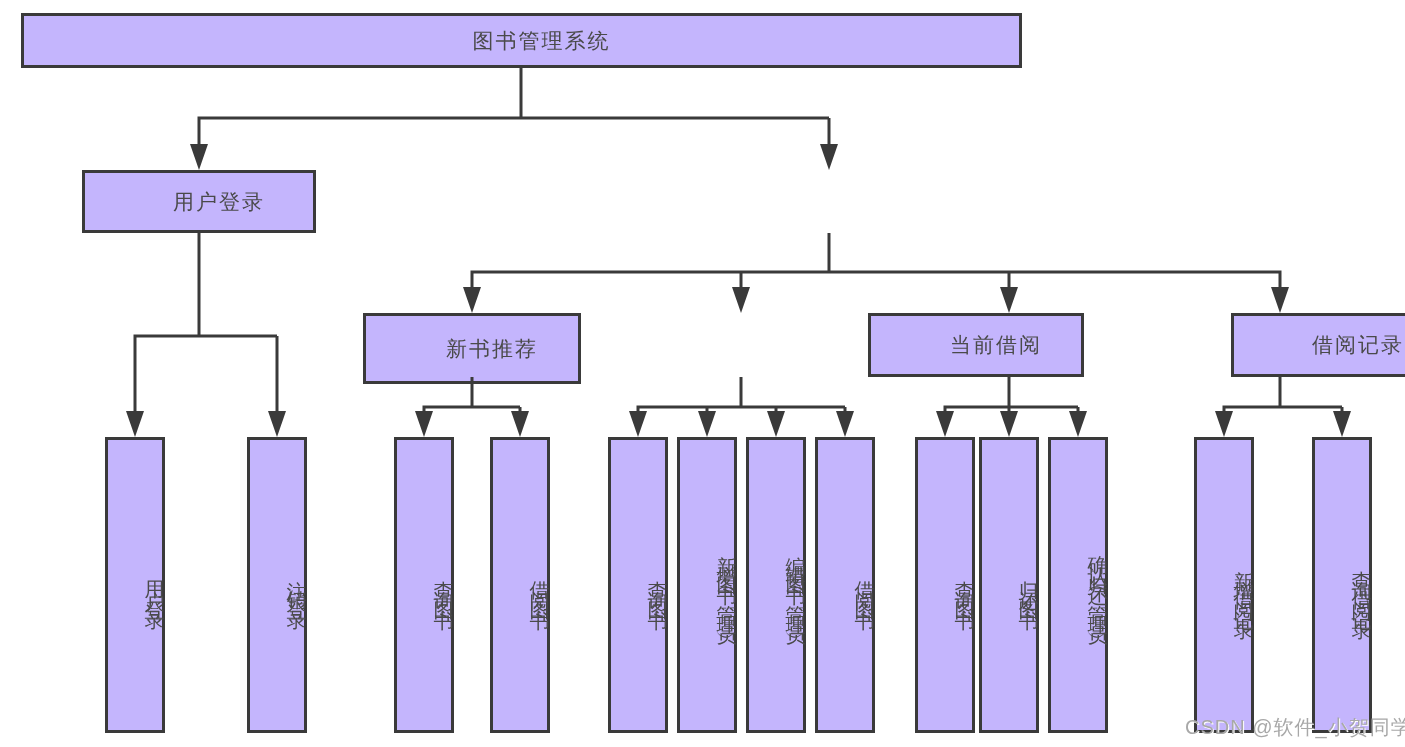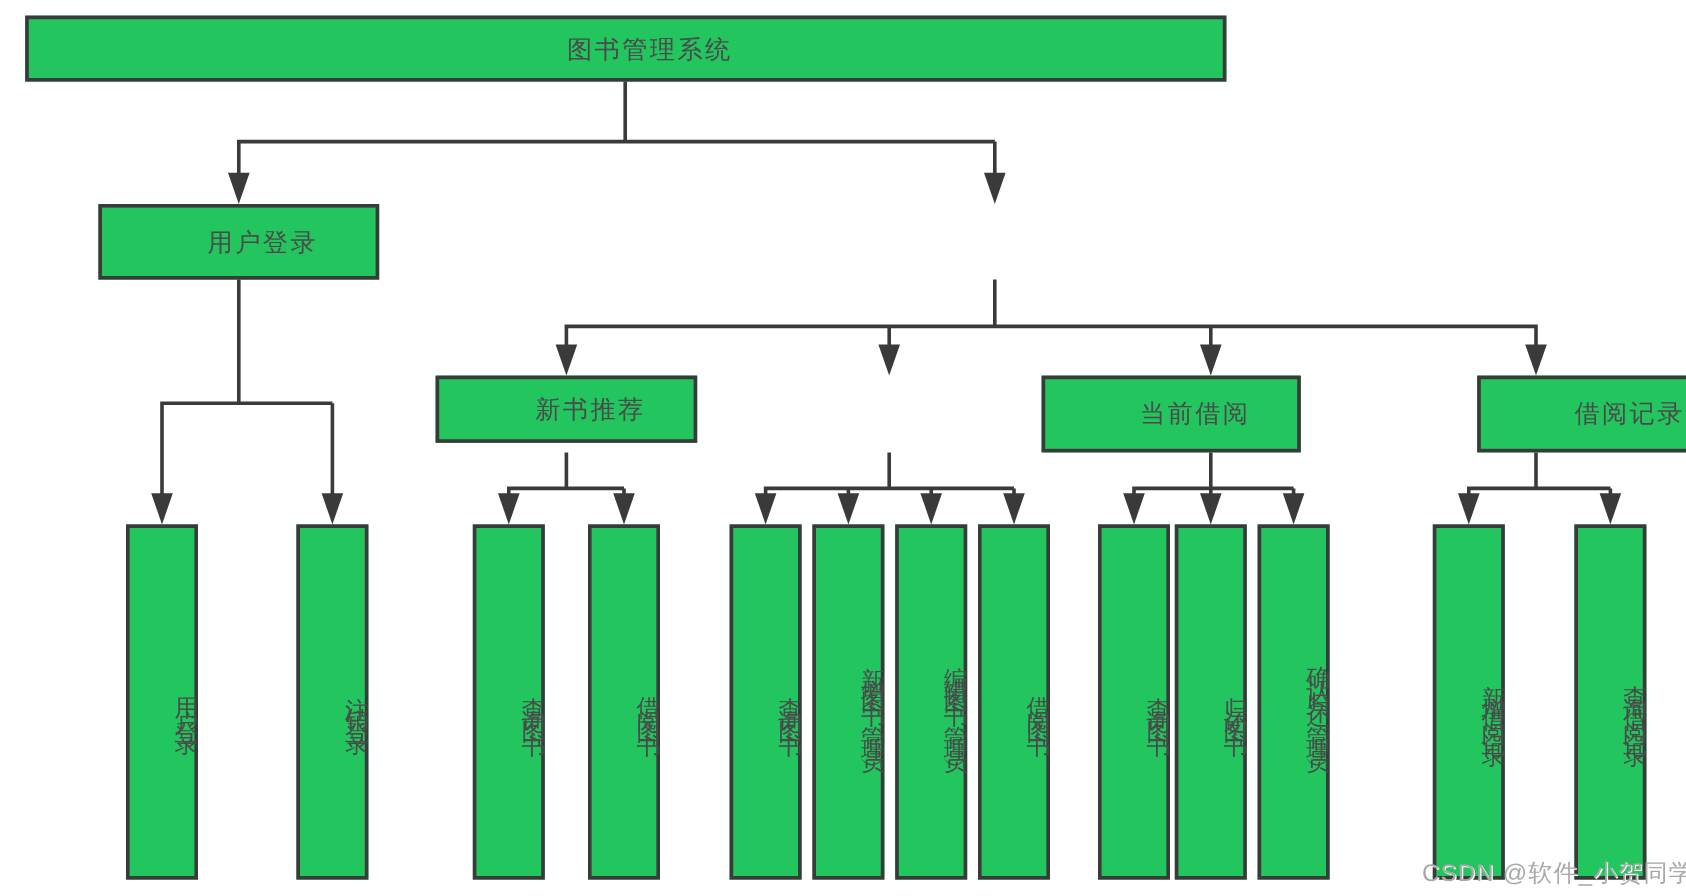--- a/index.html
+++ b/index.html
@@ -18,21 +18,21 @@
   .connectors {
     position: absolute;
     left: 0; top: 0;
     width: 1405px; height: 747px;
     pointer-events: none;
     z-index: 2;
   }
   .box {
     position: absolute;
     box-sizing: border-box;
-    background: #22c55e;
+    background: #c4b5fd;
     border: 3px solid #3a3a3a;
     display: flex;
     align-items: center;
     justify-content: center;
     color: #4a4a4a;
     z-index: 1;
     padding-left: 40px;
   }
   .hbox {
     font-size: 21px;
@@ -44,21 +44,21 @@
     text-orientation: mixed;
     font-size: 20px;
     letter-spacing: 10px;
     line-height: 1;
     color: #4a4a4a;
   }
   
   .n-root     { left: 21px;   top: 13px;  width: 1001px; height: 55px; }
   .n-login    { left: 82px;   top: 170px; width: 234px;  height: 63px; }
   .n-mgmt     { left: 712px;  top: 170px; width: 235px;  height: 63px; }
-  .n-newbook  { left: 363px;  top: 313px; width: 218px;  height: 56px; }
+  .n-newbook  { left: 363px;  top: 313px; width: 218px;  height: 71px; }
   .n-bborrow  { left: 635px;  top: 313px; width: 212px;  height: 64px; }
   .n-current  { left: 868px;  top: 313px; width: 216px;  height: 64px; }
   .n-records  { left: 1231px; top: 313px; width: 214px;  height: 64px; }
   .leaf       { top: 437px; width: 60px; height: 296px; }
   .n-l1  { left: 105px; }
   .n-l2  { left: 247px; }
   .n-nb1 { left: 394px; }
   .n-nb2 { left: 490px; }
   .n-bb1 { left: 608px; }
   .n-bb2 { left: 677px; }

